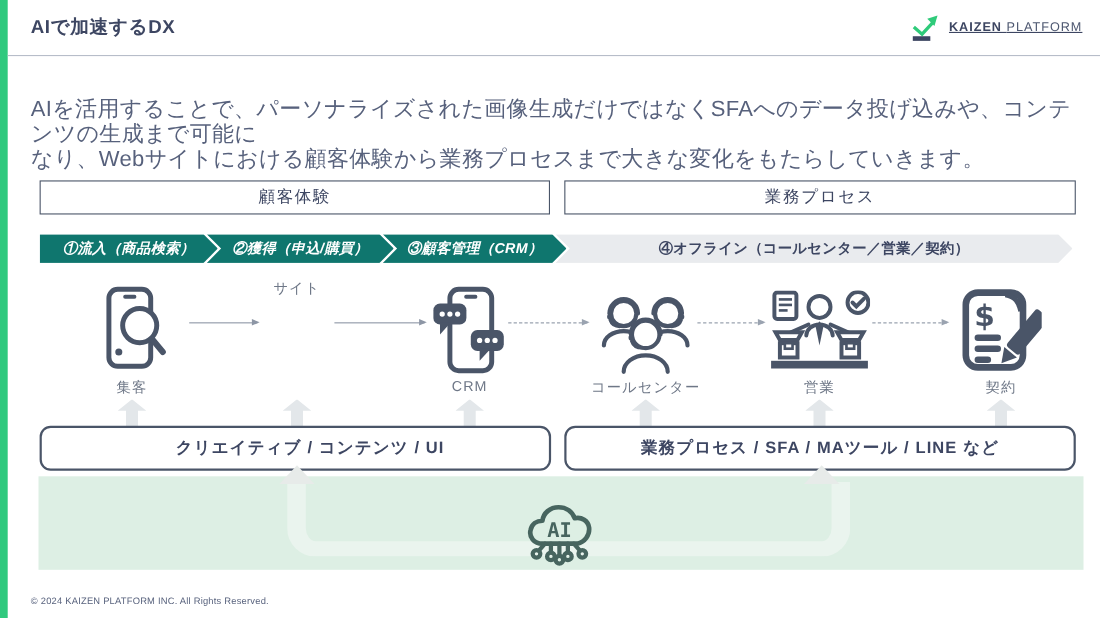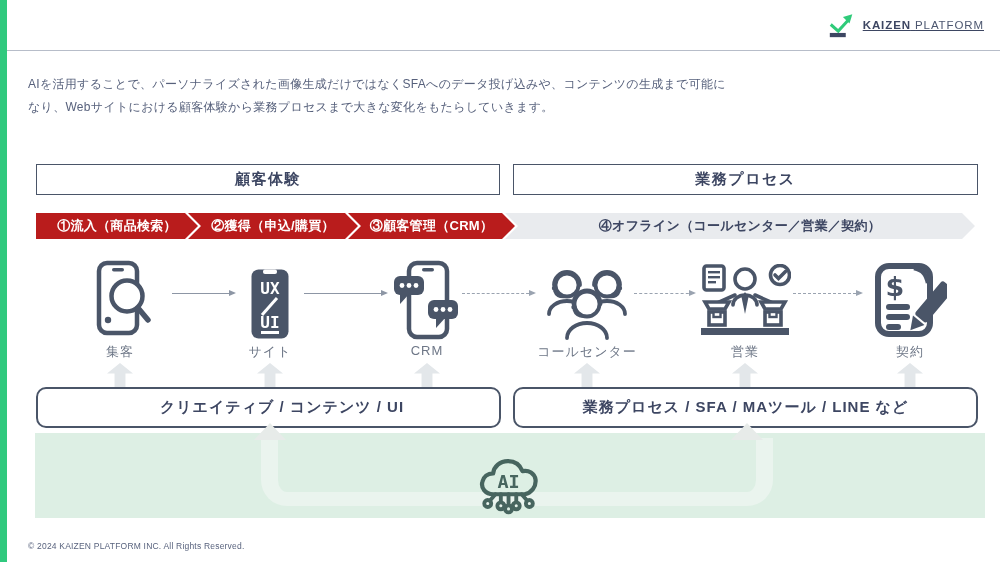--- a/index.html
+++ b/index.html
@@ -10,32 +10,32 @@
 
   .page-title{position:absolute;left:28px;top:13px;font-size:17px;font-weight:bold;
               color:#3d4662;letter-spacing:.5px;}
   .header-rule{position:absolute;left:7px;top:50px;width:993px;height:1px;background:#b7bdc9;}
 
   .logo{position:absolute;right:16px;top:11px;display:flex;align-items:center;gap:6px;}
   .logo-text{font-size:11.5px;letter-spacing:.9px;color:#3d4662;white-space:nowrap;text-decoration:underline;}
   .logo-text .bold{font-weight:700;}
   .logo-text .light{font-weight:400;color:#4d5770;}
 
-  .intro{position:absolute;left:28px;top:73px;width:955px;font-size:12px;line-height:23px;
+  .intro{position:absolute;left:28px;top:88px;width:955px;font-size:20px;line-height:23px;
          color:#57617c;letter-spacing:.3px;}
 
   .section-box{position:absolute;top:164px;height:31px;border:1.4px solid #4a5568;background:#fff;
                display:flex;align-items:center;justify-content:center;font-size:15px;
-               font-weight:bold;color:#3d4662;letter-spacing:1.5px;box-sizing:border-box;}
+               font-weight:normal;color:#3d4662;letter-spacing:1.5px;box-sizing:border-box;}
   #section-customer{left:36px;width:464px;}
   #section-business{left:513px;width:465px;text-align:right;}
 
   .chev{position:absolute;top:213px;height:26px;display:flex;align-items:center;
         justify-content:center;font-size:13px;font-weight:bold;letter-spacing:.3px;}
-  .chev.dark{background:#b91c1c;color:#fff;}
+  .chev.dark{background:#0f766e;color:#fff;font-style:italic;}
   .chev.light{background:#e9ebee;color:#3d4662;}
   .chev-first{clip-path:polygon(0 0,calc(100% - 13px) 0,100% 50%,calc(100% - 13px) 100%,0 100%);}
   .chev-notched{clip-path:polygon(0 0,calc(100% - 13px) 0,100% 50%,calc(100% - 13px) 100%,0 100%,13px 50%);}
   #chev-1{left:36px;width:162px;}
   #chev-2{left:188px;width:170px;}
   #chev-3{left:348px;width:167px;}
   #chev-4{left:505px;width:470px;}
 
   .node{position:absolute;top:250px;width:150px;display:flex;flex-direction:column;align-items:center;}
   .node .icon-slot{height:90px;display:flex;align-items:flex-end;justify-content:center;}
@@ -79,20 +79,21 @@
 
   .footer{position:absolute;left:28px;top:541px;font-size:8.5px;color:#59637e;letter-spacing:.2px;}
 </style>
 </head>
 <body>
 
 <div id="slide">
 
   <div class="edge-bar"></div>
 
+  <div class="page-title">AIで加速するDX</div>
   <div class="header-rule"></div>
 
   <div class="logo">
     <svg width="30" height="27" viewBox="0 0 32 28">
       <polyline points="4,14 12,21 23,9" fill="none" stroke="#2fcb7a" stroke-width="3.2"></polyline>
       <polygon points="17,6 27,3 24,13" fill="#2fcb7a"></polygon>
       <rect x="3" y="23" width="17" height="4.5" fill="#3d4662"></rect>
     </svg>
     <div class="logo-text">
       <span class="bold">KAIZEN</span>
@@ -120,30 +121,20 @@
         <rect x="23" y="8" width="12" height="3.5" rx="1.75" fill="#4a5568"></rect>
         <circle cx="19" cy="60" r="3.2" fill="#4a5568"></circle>
         <circle cx="38" cy="36" r="15.5" fill="#fff" stroke="#4a5568" stroke-width="4.5"></circle>
         <line x1="49" y1="48" x2="59" y2="60" stroke="#4a5568" stroke-width="5.5" stroke-linecap="round"></line>
       </svg>
     </div>
     <div class="node-label">集客</div>
   </div>
 
   <div class="node" id="node-2">
-    <div class="icon-slot">
-      <svg width="40" height="72" viewBox="0 0 40 72">
-        <rect x="1.5" y="1.5" width="37" height="69" rx="7" fill="#4a5568"></rect>
-        <rect x="13" y="1.5" width="14" height="4.5" rx="2" fill="#fff"></rect>
-        <text x="20" y="26" font-size="16" font-weight="bold" fill="#fff" text-anchor="middle" font-family="DejaVu Sans Mono, monospace">UX</text>
-        <line x1="27" y1="30" x2="12" y2="47" stroke="#fff" stroke-width="3"></line>
-        <text x="20" y="60" font-size="16" font-weight="bold" fill="#fff" text-anchor="middle" font-family="DejaVu Sans Mono, monospace">UI</text>
-        <rect x="11" y="63" width="18" height="3" fill="#fff"></rect>
-      </svg>
-    </div>
     <div class="node-label">サイト</div>
   </div>
 
   <div class="node" id="node-3">
     <div class="icon-slot">
       <svg width="68" height="80" viewBox="0 0 68 80">
         <rect x="16" y="3" width="38" height="74" rx="8" fill="#fff" stroke="#4a5568" stroke-width="4.5"></rect>
         <rect x="29" y="8" width="12" height="3.5" rx="1.75" fill="#4a5568"></rect>
         <rect x="1" y="16" width="30" height="19" rx="6" fill="#4a5568"></rect>
         <polygon points="7,33 7,44 17,33" fill="#4a5568"></polygon>

